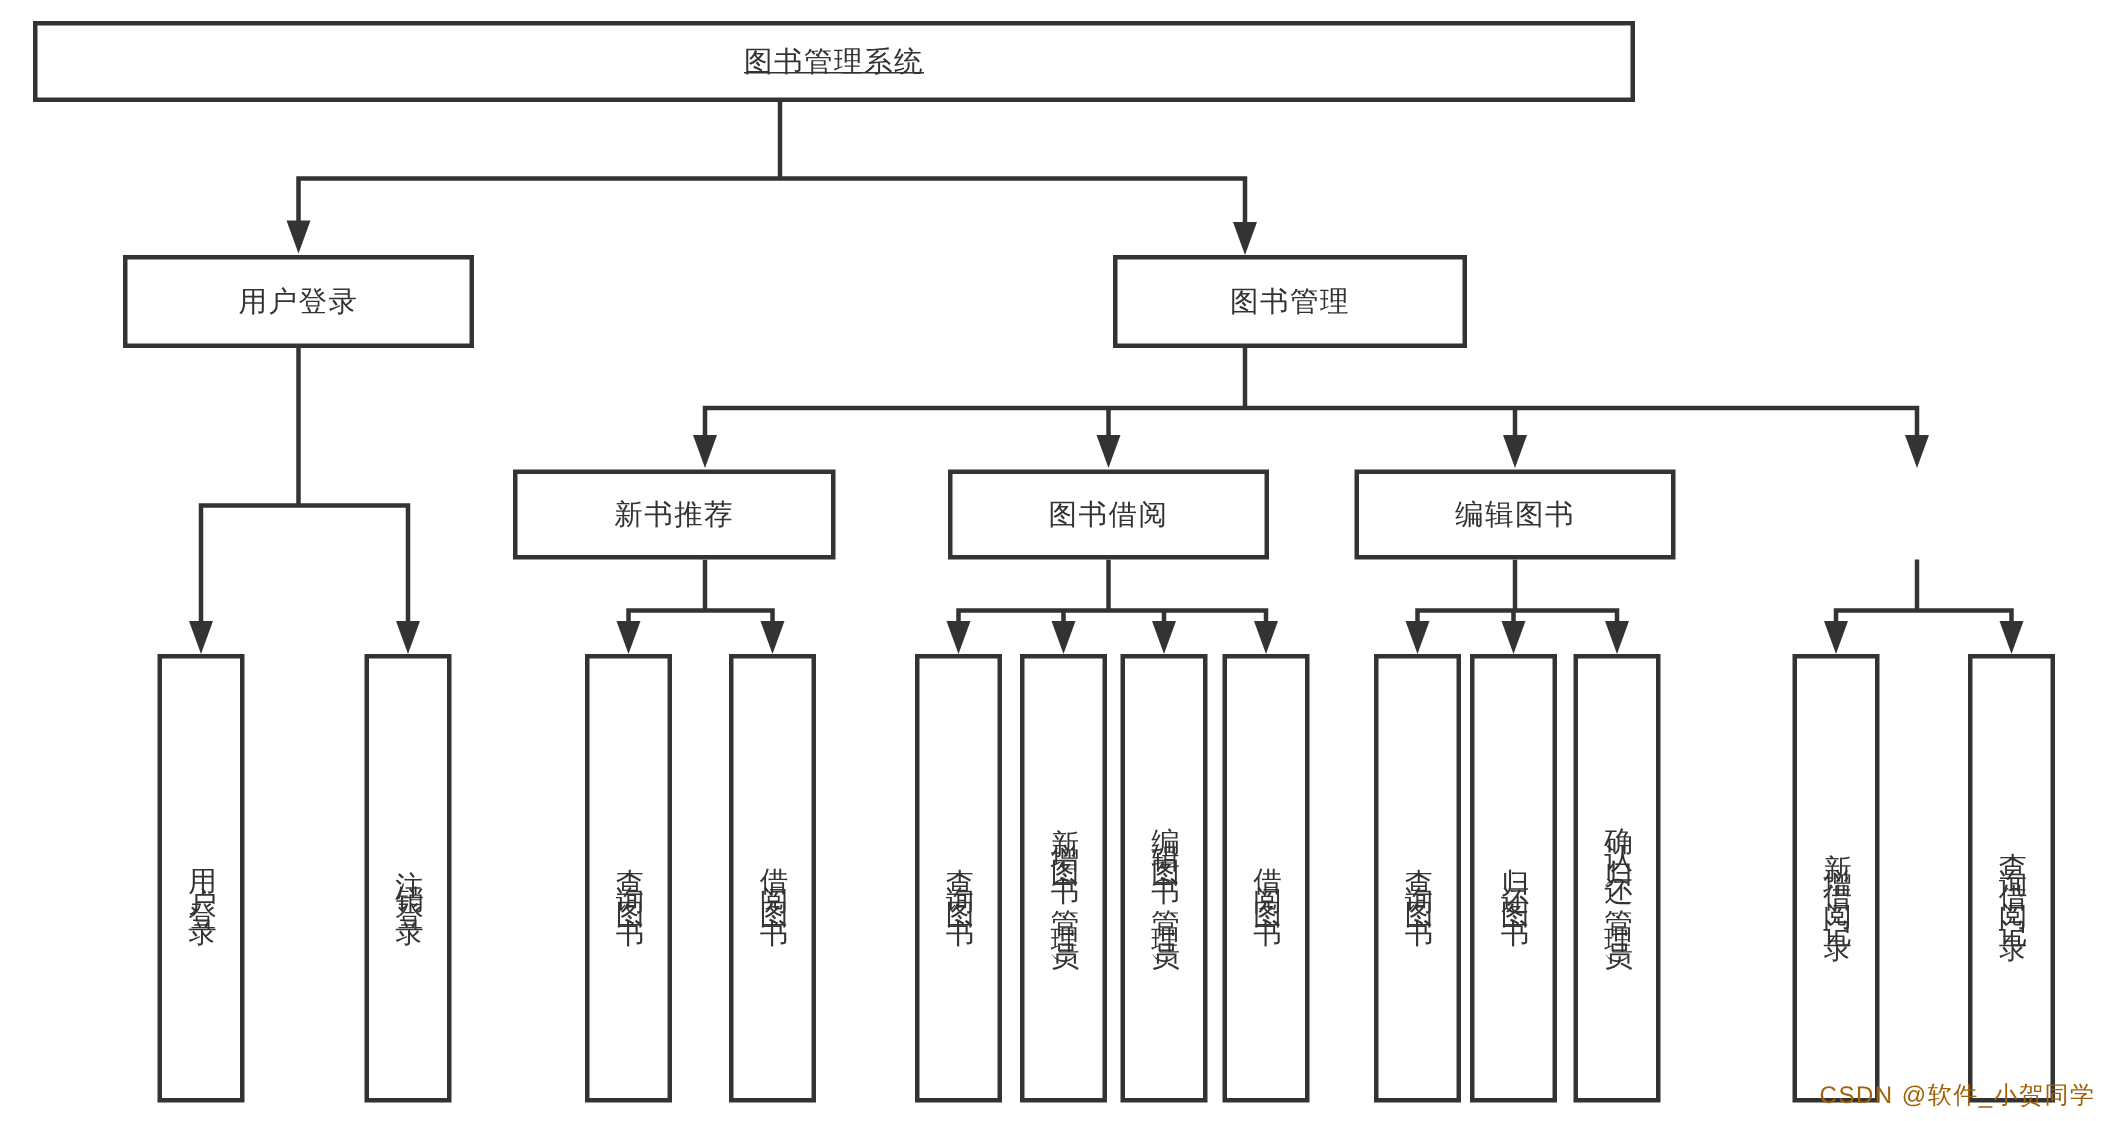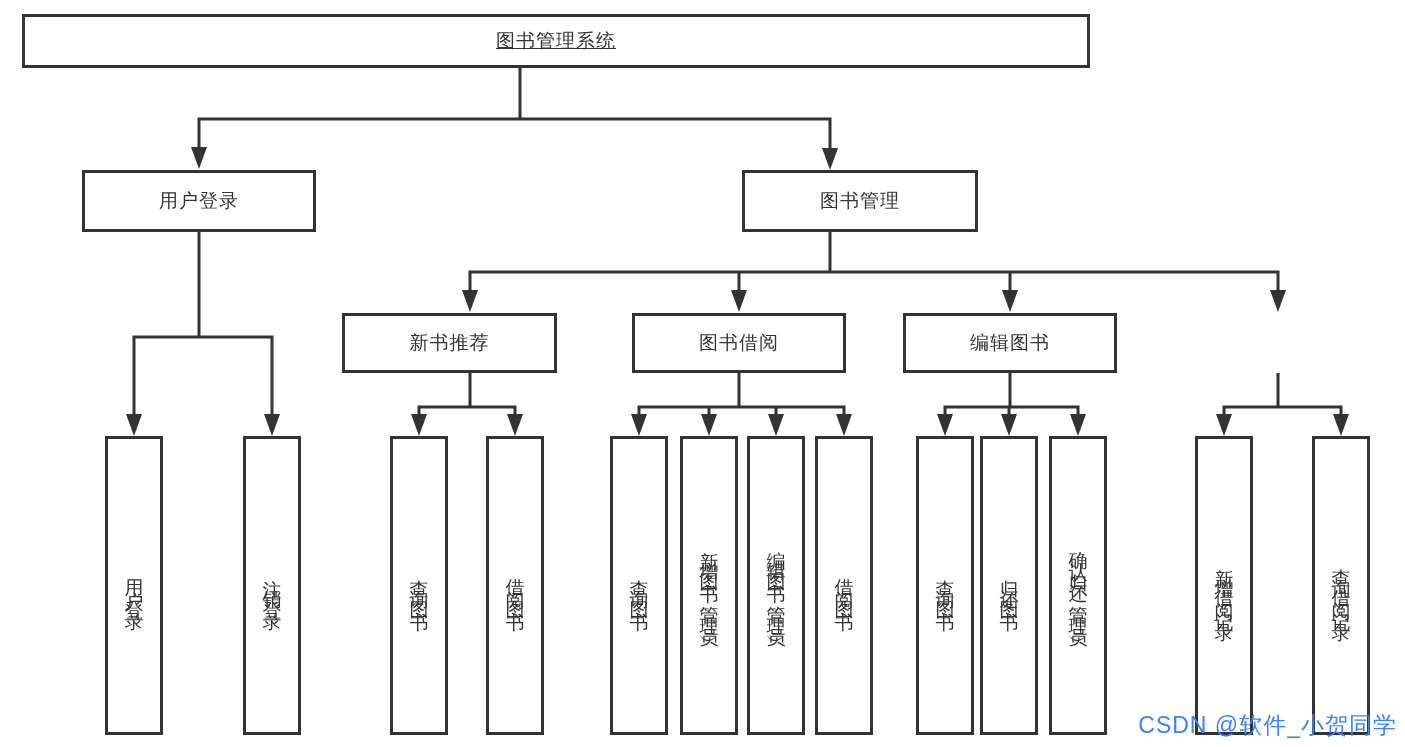--- a/index.html
+++ b/index.html
@@ -61,22 +61,22 @@
   #v4 { left: 610px; }  #v5 { left: 680px; }
   #v6 { left: 747px; }  #v7 { left: 815px; }
   #v8 { left: 916px; }  #v9 { left: 980px; }  #v10 { left: 1049px; }
   #v11 { left: 1195px; } #v12 { left: 1312px; }
   .wire { stroke: #333333; stroke-width: 3; fill: none; }
   .head { fill: #333333; stroke: none; }
   #watermark {
     position: absolute;
     right: 8px;
     bottom: 6px;
-    font-size: 23px;
-    color: #3b82f6;
+    font-size: 16px;
+    color: #a16207;
     letter-spacing: 1px;
     z-index: 5;
   }
 </style>
 </head>
 <body>
 
 <div id="canvas">
 
   <svg id="wires" viewBox="0 0 1405 747" xmlns="http://www.w3.org/2000/svg">

